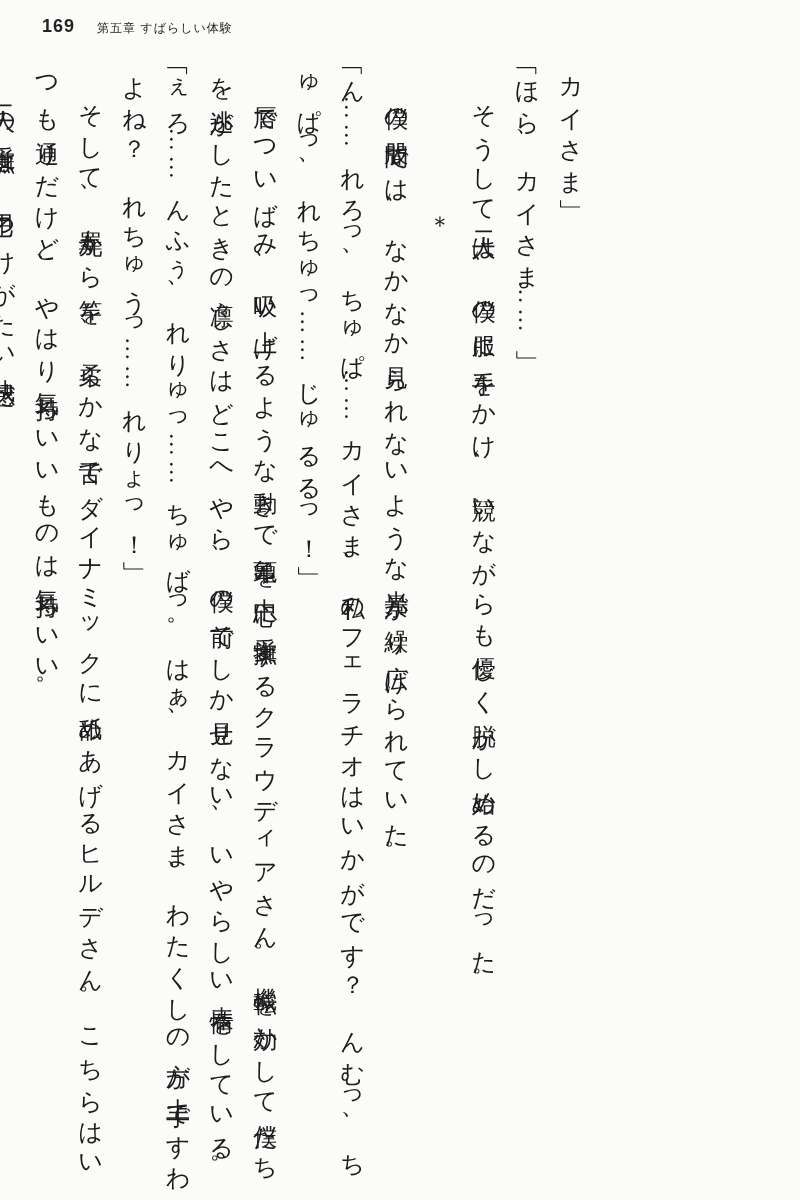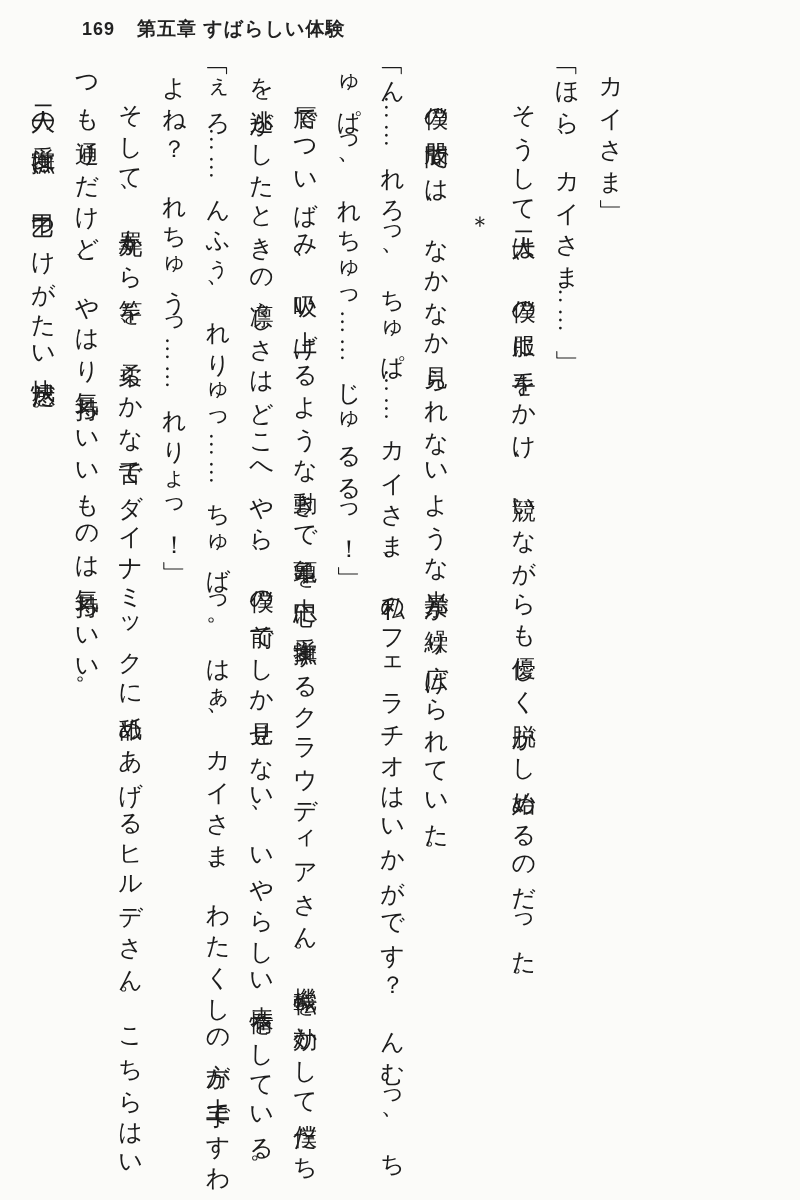--- a/index.html
+++ b/index.html
@@ -11,42 +11,41 @@
     height: 1200px;
     background: #fbfbf9;
     overflow: hidden;
   }
   .page {
     position: relative;
     width: 652px;
     height: 1200px;
     background: #fbfbf9;
     color: #1a1a1a;
-    margin-left: 40px;
   }
   
   .running-header {
     position: absolute;
     top: 16px;
     left: 42px;
     display: flex;
     align-items: baseline;
     gap: 22px;
     font-family: "Liberation Sans", "DejaVu Sans", sans-serif;
     color: #222;
     white-space: nowrap;
   }
   .page-number {
     font-size: 18px;
     font-weight: 700;
     letter-spacing: 1px;
   }
   .chapter-title {
-    font-size: 19px;
-    font-weight: 700;
+    font-size: 12px;
+    font-weight: 400;
     letter-spacing: 1px;
   }
   
   .text-body {
     position: absolute;
     top: 60px;
     right: 60px;
     height: 1132px;
     writing-mode: vertical-rl;
     text-orientation: mixed;

